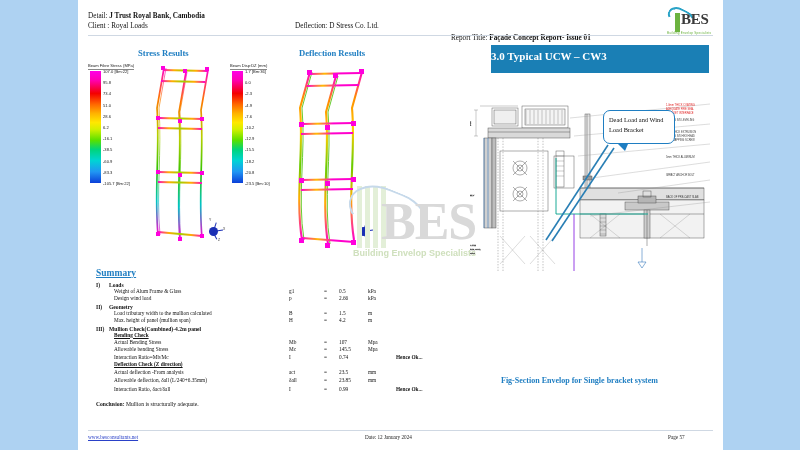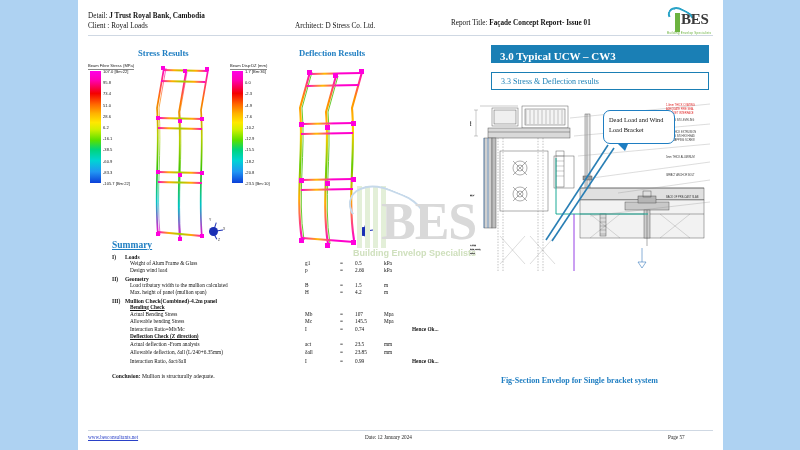--- a/index.html
+++ b/index.html
@@ -14,42 +14,42 @@
     background:#ffffff;
   }
   
   .hdr{position:absolute;left:10px;top:10px;width:625px;height:34px;}
   .hdr .row{position:absolute;font-size:7.2px;color:#111;white-space:nowrap;}
   .hdr .lbl{font-weight:400;}
   .hdr .val{font-weight:bold;margin-top:40px;}
   .r1{top:2px;left:0;}
   .r2{top:12px;left:0;}
   .arch{top:12px;left:207px;}
-  .rept{top:9px;left:363px;}
+  .rept{top:24px;left:363px;}
   .hdr-rule{position:absolute;left:0;top:25px;width:625px;height:1px;background:#cfd8e3;}
   
   .logo{position:absolute;left:577px;top:-2px;width:60px;height:30px;}
   .logo .swoosh{position:absolute;left:2px;top:1px;width:24px;height:13px;
     border:2px solid #2aa3c7;border-radius:50%/60%;
     border-right-color:transparent;border-bottom-color:transparent;
     transform:rotate(28deg);}
   .logo .bar{position:absolute;left:10px;top:5px;width:5px;height:19px;background:#6cb33f;}
   .logo .bes{position:absolute;left:16px;top:3px;font-size:15px;font-weight:bold;
     letter-spacing:-.3px;color:#3a3a3a;font-family:"Liberation Serif",serif;}
   .logo .tag{position:absolute;left:2px;top:23px;font-size:3.1px;color:#6cb33f;
     letter-spacing:.2px;font-family:"Liberation Sans",sans-serif;}
   
   .sec-title{position:absolute;font-size:8.6px;font-weight:bold;color:#1f7ec2;
     font-family:"Liberation Serif",serif;padding-left:38px;}
   #stress-title{left:22px;top:48px;}
   #defl-title{left:183px;top:48px;}
   
-  .blue-bar{position:absolute;left:413px;top:45px;width:218px;height:18px;
+  .blue-bar{position:absolute;left:413px;top:45px;width:218px;height:28px;
     background:#1a7fb5;color:#fff;font-weight:bold;font-size:11px;
-    line-height:22px;padding-left:9px;box-sizing:border-box;
+    line-height:22px;box-sizing:border-box;
     font-family:"Liberation Serif",serif;}
   .blue-box{position:absolute;left:413px;top:72px;width:218px;height:18px;
     border:1px solid #1a7fb5;color:#1a7fb5;font-size:8px;
     line-height:18px;padding-left:9px;box-sizing:border-box;
     font-family:"Liberation Serif",serif;}
   
   .legend{position:absolute;font-family:"Liberation Sans",sans-serif;}
   .legend .cap{position:absolute;left:0;top:0;font-size:4.1px;color:#222;
     border-bottom:.5px solid #888;white-space:nowrap;padding-bottom:.5px;}
   .legend .bar{position:absolute;left:2px;top:8px;width:11px;height:112px;
@@ -80,22 +80,22 @@
     font-family:"Liberation Serif",serif;}
   #watermark .wm-sw{position:absolute;left:14px;top:12px;width:78px;height:42px;
     border:2.5px solid #c6d9ea;border-radius:50%/60%;
     border-right-color:transparent;border-bottom-color:transparent;
     transform:rotate(22deg);}
   #watermark .wm-bar{position:absolute;top:8px;width:5px;height:62px;
     background:#e3efd8;}
   #watermark .wm-tag{position:absolute;left:20px;top:70px;font-size:9px;
     color:#cfe0bd;font-weight:bold;font-family:"Liberation Sans",sans-serif;}
   
-  #summary{position:absolute;left:18px;top:240px;width:350px;
-    font-family:"Liberation Serif",serif;color:#111;margin-left:16px;}
+  #summary{position:absolute;left:18px;top:268px;width:350px;
+    font-family:"Liberation Serif",serif;color:#111;}
   #summary .stitle{font-size:9.5px;font-weight:bold;color:#1f7ec2;
     text-decoration:underline;margin-bottom:4px;}
   .grp{font-size:5.6px;font-weight:bold;margin-top:1px;}
   .grp .rn{display:inline-block;width:13px;}
   .ln-row{position:relative;font-size:5.3px;height:7.4px;line-height:7.4px;
     padding-left:18px;}
   .ln-row .desc{position:absolute;left:18px;top:0;}
   .ln-row .sym{position:absolute;left:193px;top:0;}
   .ln-row .eq{position:absolute;left:228px;top:0;}
   .ln-row .num{position:absolute;left:243px;top:0;}
@@ -136,42 +136,41 @@
   <div class="hdr">
     <div class="row r1">
       <span class="lbl">Detail:</span>
       <span class="val">J Trust Royal Bank, Cambodia</span>
     </div>
     <div class="row r2">
       <span class="lbl">Client  :</span>
       <span class="lbl">Royal Loads</span>
     </div>
     <div class="row arch">
-      <span class="lbl">Architect:</span>
+      <span class="lbl">Deflection:</span>
       <span class="lbl">D Stress Co. Ltd.</span>
     </div>
     <div class="row rept">
       <span class="lbl">Report Title:</span>
       <span class="val">Façade Concept Report- Issue 01</span>
     </div>
     <div class="hdr-rule"></div>
 
     <div class="logo">
       <div class="swoosh"></div>
       <div class="bar"></div>
       <div class="bes">BES</div>
       <div class="tag">Building Envelop Specialists</div>
     </div>
   </div>
 
   <div class="sec-title" id="stress-title">Stress Results</div>
   <div class="sec-title" id="defl-title">Deflection Results</div>
 
   <div class="blue-bar">3.0 Typical UCW – CW3</div>
-  <div class="blue-box">3.3 Stress &amp; Deflection results</div>
 
   <div class="legend" id="stress-legend">
     <div class="cap">Beam Fibre Stress  (MPa)</div>
     <div class="bar"></div>
     <div class="ticks">
       <div>107.0 [Bm:22]</div>
       <div>95.8</div>
       <div>73.4</div>
       <div>51.0</div>
       <div>28.6</div>

